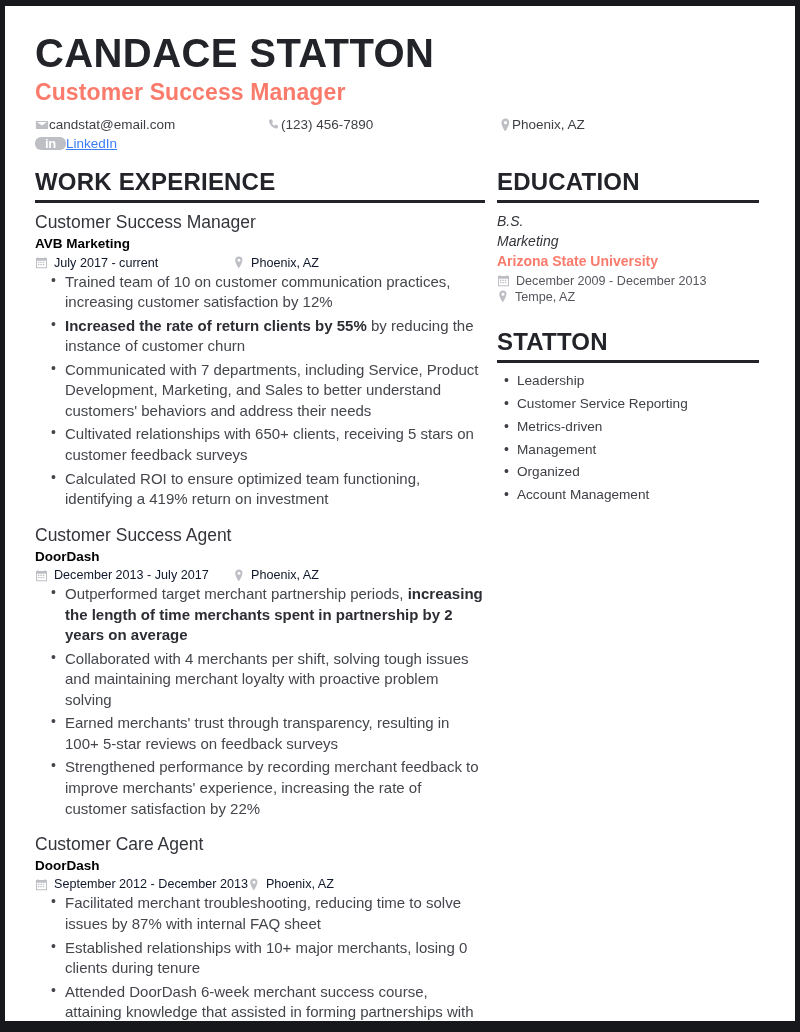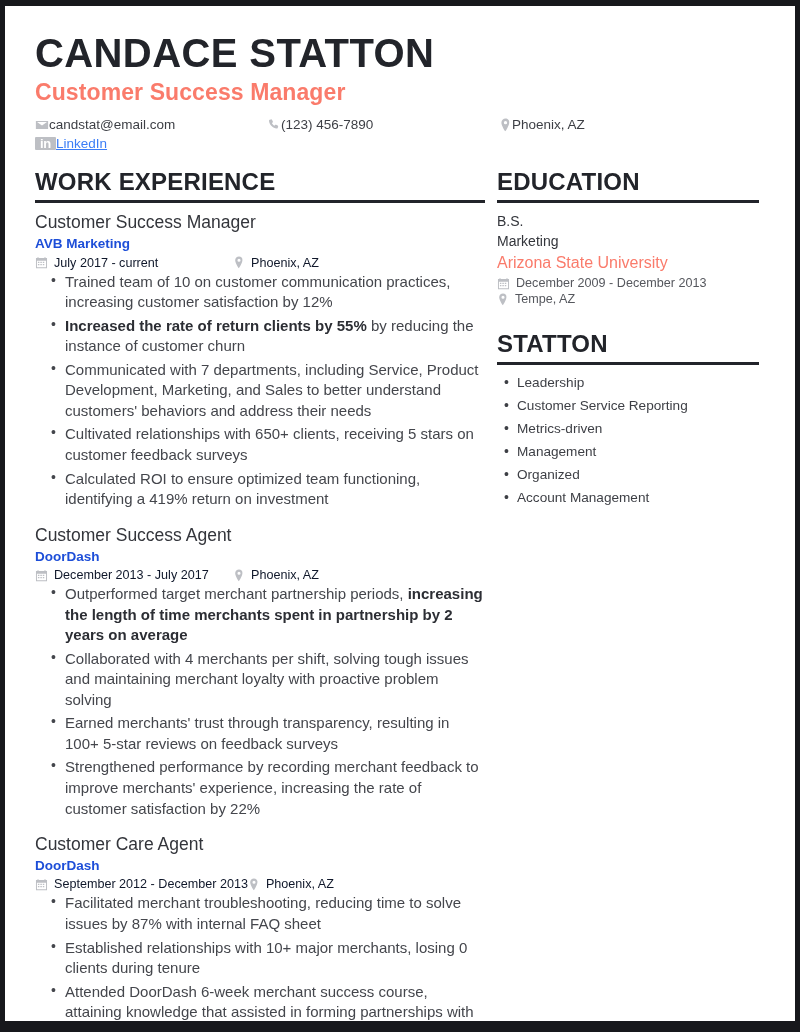--- a/index.html
+++ b/index.html
@@ -70,24 +70,24 @@
   
   .ico {
     display: inline-flex;
     align-items: center;
     justify-content: center;
     flex: 0 0 auto;
     color: #bdbfc4;
   }
   .ico svg { display: block; }
   .ico-li {
-    width: 21px; height: 13px;
+    width: 31px; height: 13px;
     background: #bdbfc4;
     color: #ffffff;
-    border-radius: 1px;
+    border-radius: 6px;
     font-size: 13px;
     font-weight: bold;
     line-height: 13px;
     text-align: center;
     letter-spacing: -0.2px;
   }
 
   
   .body {
     display: flex;
@@ -127,21 +127,21 @@
   .job-title {
     font-size: 17.5px;
     color: #33353b;
     font-weight: normal;
     line-height: 1.25;
     margin: 0 0 1px 0;
   }
   .job-company {
     font-size: 13.5px;
     font-weight: bold;
-    color: #1d4ed8;
+    color: #000000;
     line-height: 1.3;
     margin: 0 0 3px 0;
   }
   .meta-row {
     display: flex;
     align-items: center;
     font-size: 12.6px;
     color: #0f172a;
     margin-bottom: 2px;
   }
@@ -173,24 +173,25 @@
     font-size: 14px;
     color: #44464c;
   }
   .b { font-weight: bold; color: #2c2e34; }
 
   
   .edu-line {
     font-size: 14px;
     color: #33353b;
     line-height: 1.38;
+    font-style: italic;
   }
   .edu-school {
-    font-size: 16px;
-    font-weight: normal;
+    font-size: 14px;
+    font-weight: bold;
     color: #fa7b6b;
     line-height: 1.35;
     margin-top: 1px;
     margin-bottom: 3px;
   }
   .edu-meta {
     display: flex;
     align-items: center;
     gap: 6px;
     font-size: 12.6px;

